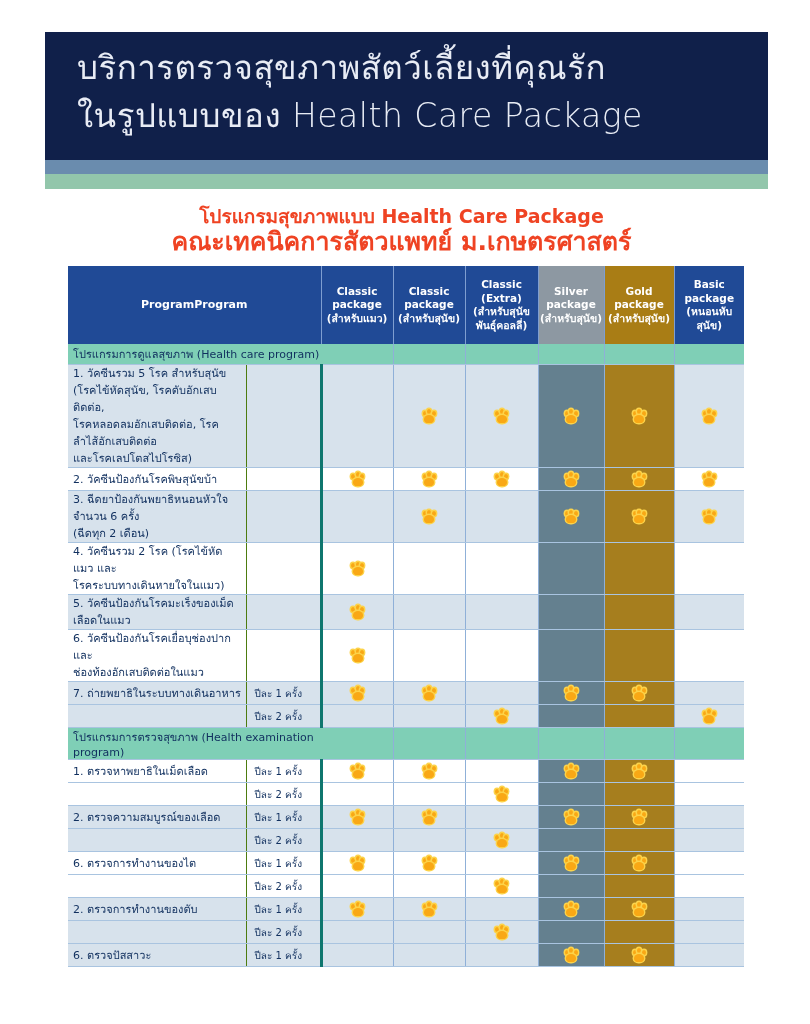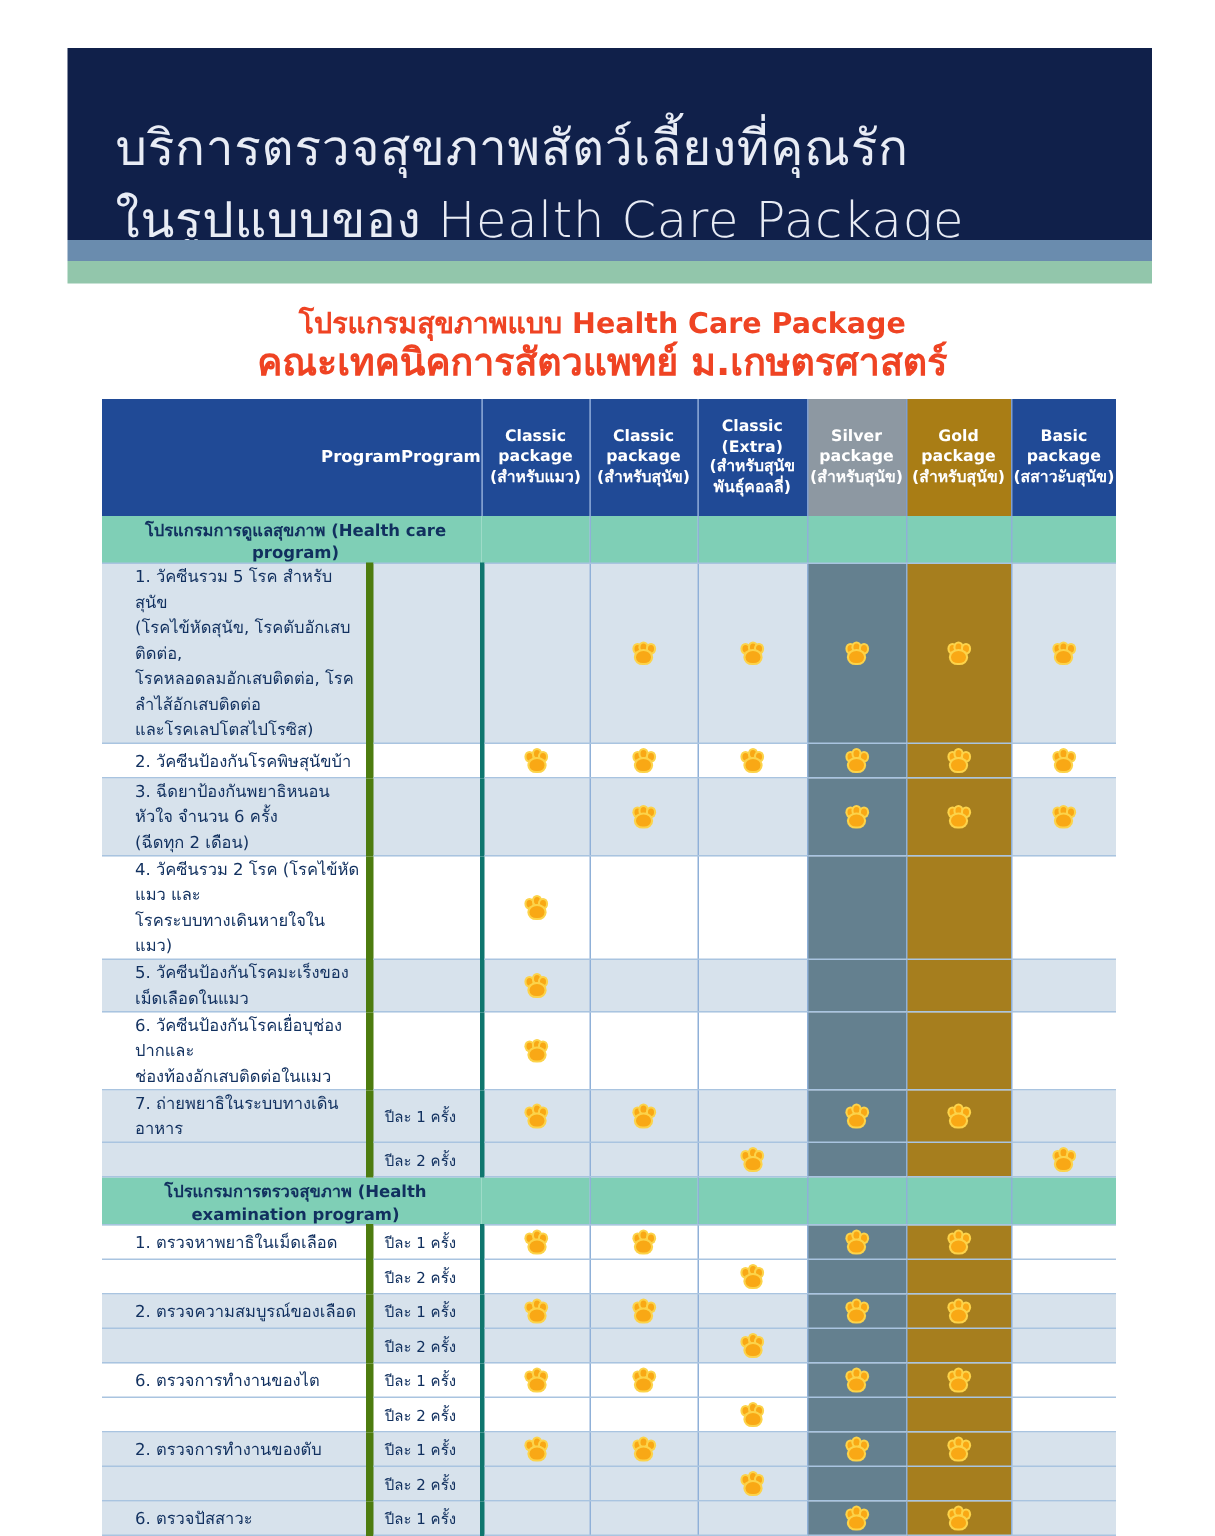--- a/index.html
+++ b/index.html
@@ -14,21 +14,20 @@
   .banner{
     position:absolute;left:45px;top:32px;width:723px;height:128px;
     background:#10204a;
   }
   .banner-title{
     position:absolute;left:32px;top:14px;width:660px;
     color:#e8ecf5;
     font-family:"DejaVu Sans","Liberation Sans",sans-serif;
     font-size:33px;line-height:44px;font-weight:300;letter-spacing:.5px;
     white-space:pre-line;
-    margin-top:31px;
   }
   .stripe1{position:absolute;left:45px;top:160px;width:723px;height:14px;background:#6a8cae;}
   .stripe2{position:absolute;left:45px;top:174px;width:723px;height:15px;background:#92c6ab;}
 
   
   .subtitle{
     position:absolute;left:40px;top:204px;width:723px;
     text-align:center;color:#ef4323;
     font-size:19px;font-weight:bold;line-height:25px;
   }
@@ -53,44 +52,43 @@
   col.c-ba{width:70px;}
 
   
   thead th{
     background:#204a96;color:#ffffff;
     font-size:10.5px;font-weight:bold;line-height:13.5px;
     text-align:center;height:78px;
     border-right:1px solid #7f9ed0;
     padding:3px 1px;
   }
-  thead th.h-prog{text-align:right;font-size:11px;}
+  thead th.h-prog{text-align:center;font-size:11px;}
   thead th.h-silver{background:#8d98a2;}
   thead th.h-gold{background:#a97d15;}
   thead th:last-child{border-right:none;}
 
   
   td.section{
     background:#7fcfb6;color:#11305f;
-    font-size:11px;font-weight:bold;
+    font-size:11px;font-weight:normal;
     height:20px;padding-left:5px;
     border-bottom:1px solid #a9c4e0;
-    text-align:center;
   }
   tr.section-row td{background:#7fcfb6;border-bottom:1px solid #a9c4e0;}
 
   
   tbody td{
     border-bottom:1px solid #a9c4e0;
     height:19px;
   }
   td.prog{
-    padding-left:22px;padding-right:3px;
+    padding-left:5px;padding-right:3px;
     font-size:11px;line-height:17px;color:#11305f;
-    border-right:5px solid #4d7c0f;
+    border-right:1px solid #4d7c0f;
   }
   td.freq{
     text-align:left;padding-left:8px;font-size:10px;color:#11305f;
     border-right:3px solid #0f766e;
   }
   td.mark{
     text-align:center;
     border-right:1px solid #8fb0d8;
   }
   td.mark:last-child{border-right:none;}
@@ -156,21 +154,21 @@
 (สำหรับสุนัข
 พันธุ์คอลลี่)</th>
         <th class="nl h-silver">Silver
 package
 (สำหรับสุนัข)</th>
         <th class="nl h-gold">Gold
 package
 (สำหรับสุนัข)</th>
         <th class="nl">Basic
 package
-(สสาวะับสุนัข)</th>
+(หนอนหับสุนัข)</th>
       </tr>
     </thead>
     <tbody id="tbody">
         <tr class="section-row">
           <td class="section" colspan="2">โปรแกรมการดูแลสุขภาพ (Health care program)</td>
           <td class="mark"></td>
           <td class="mark"></td>
           <td class="mark"></td>
           <td class="mark col-silver"></td>
           <td class="mark col-gold"></td>

